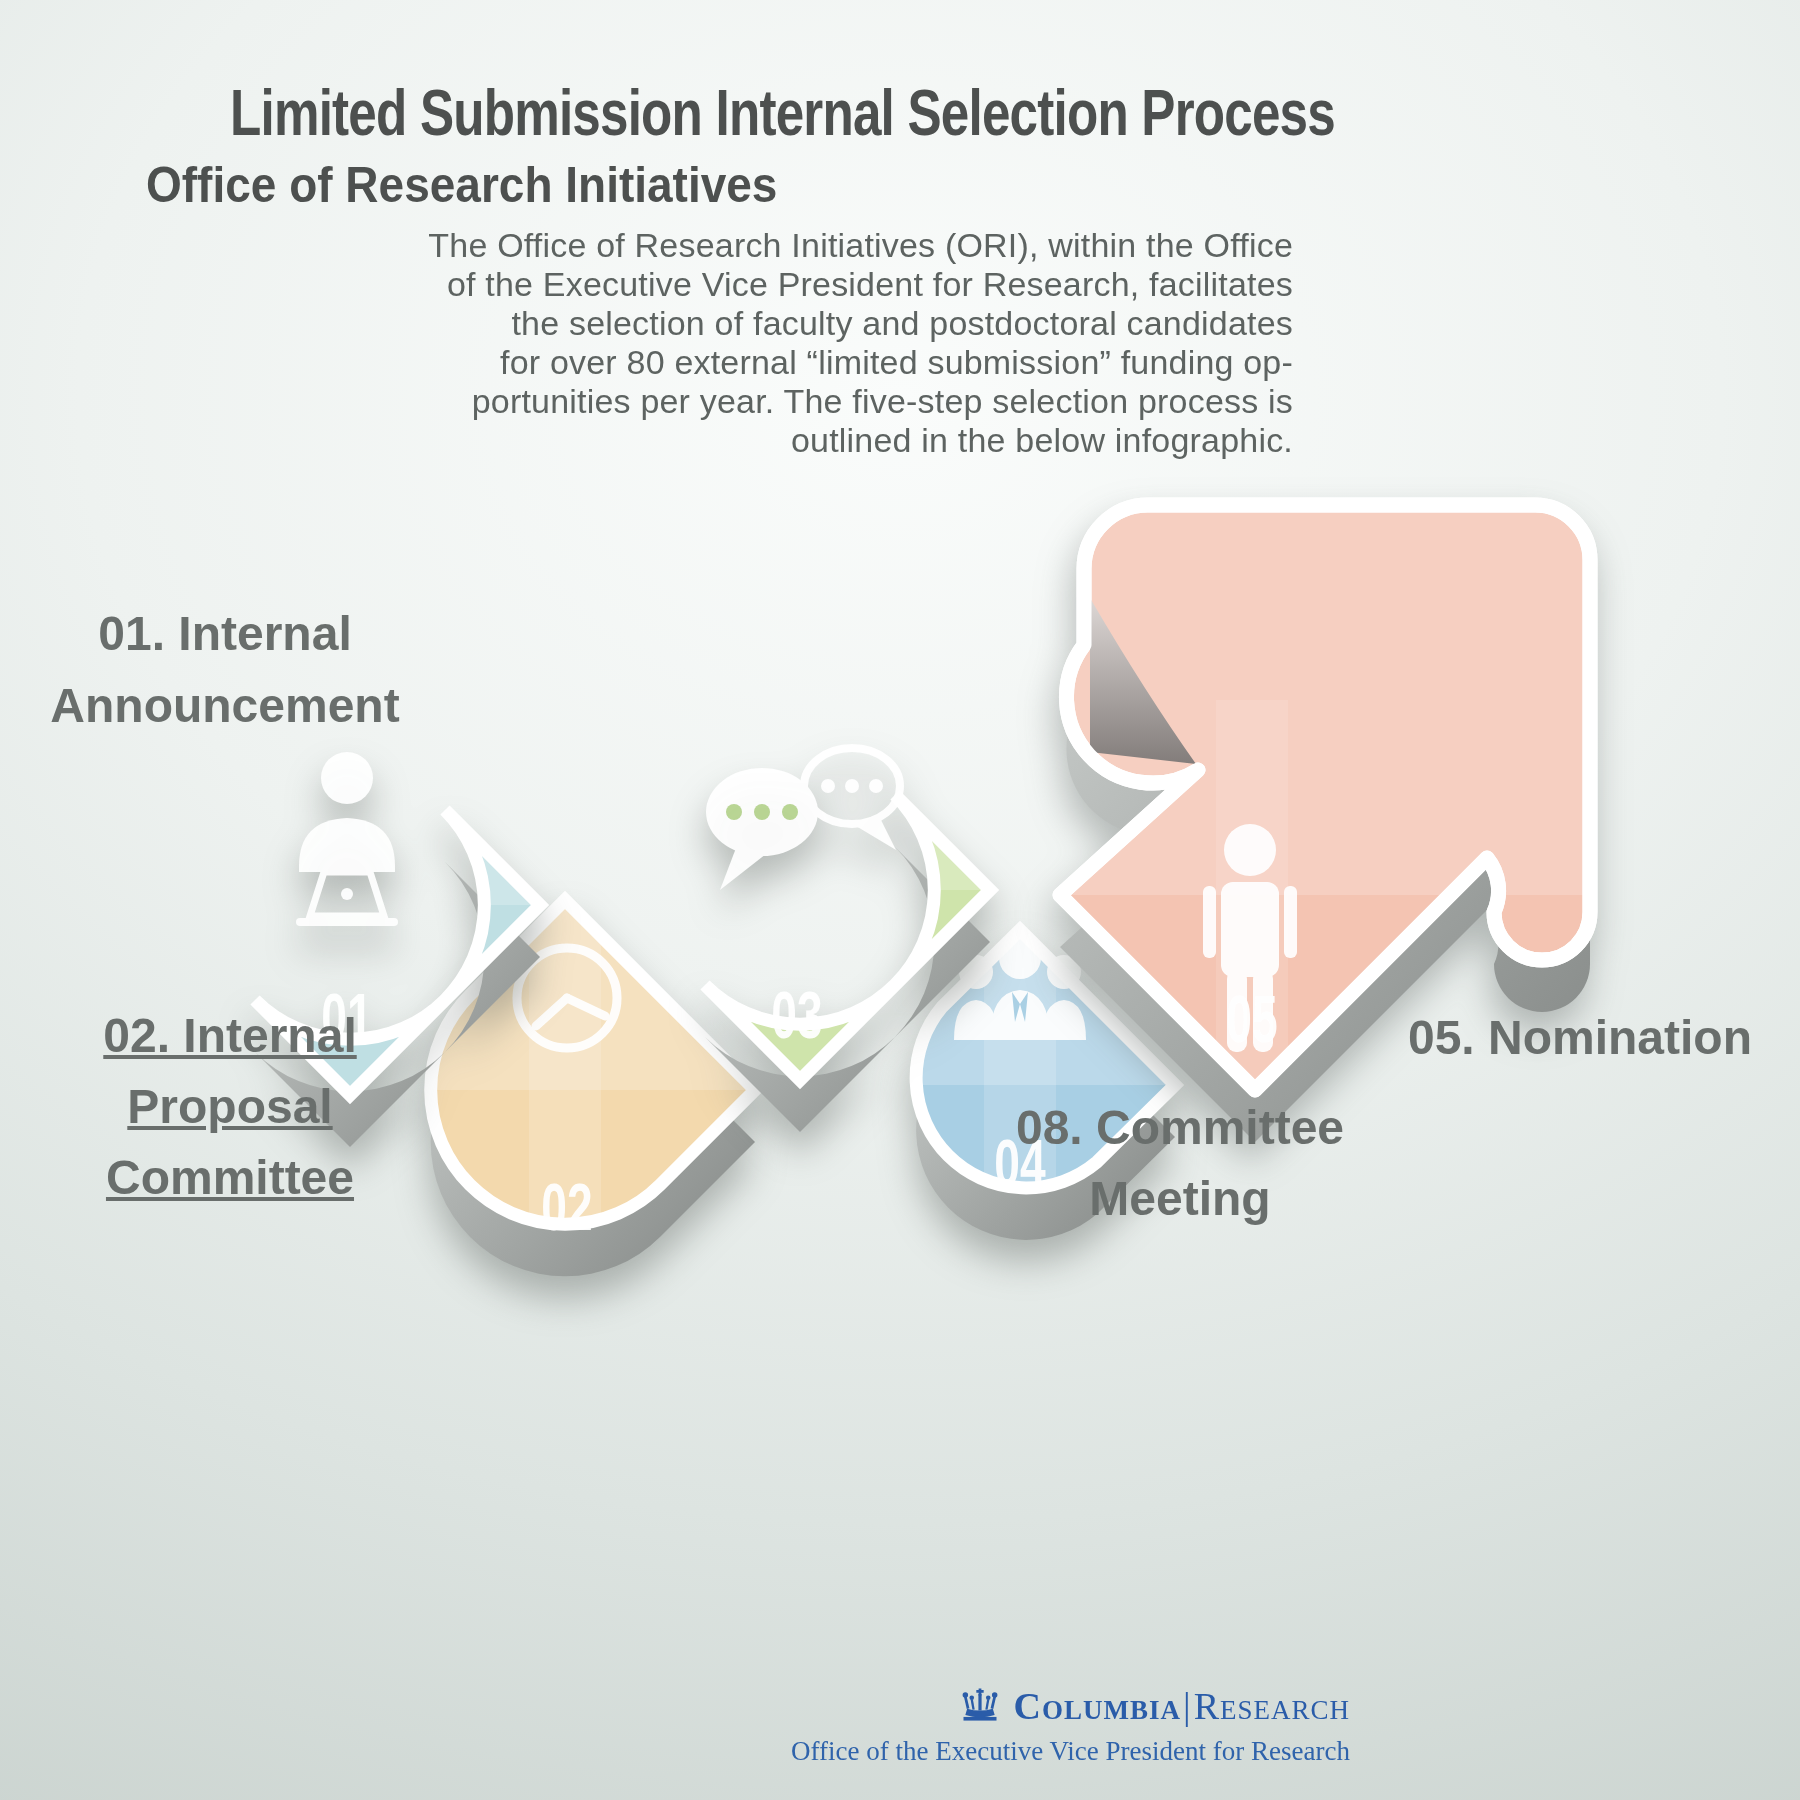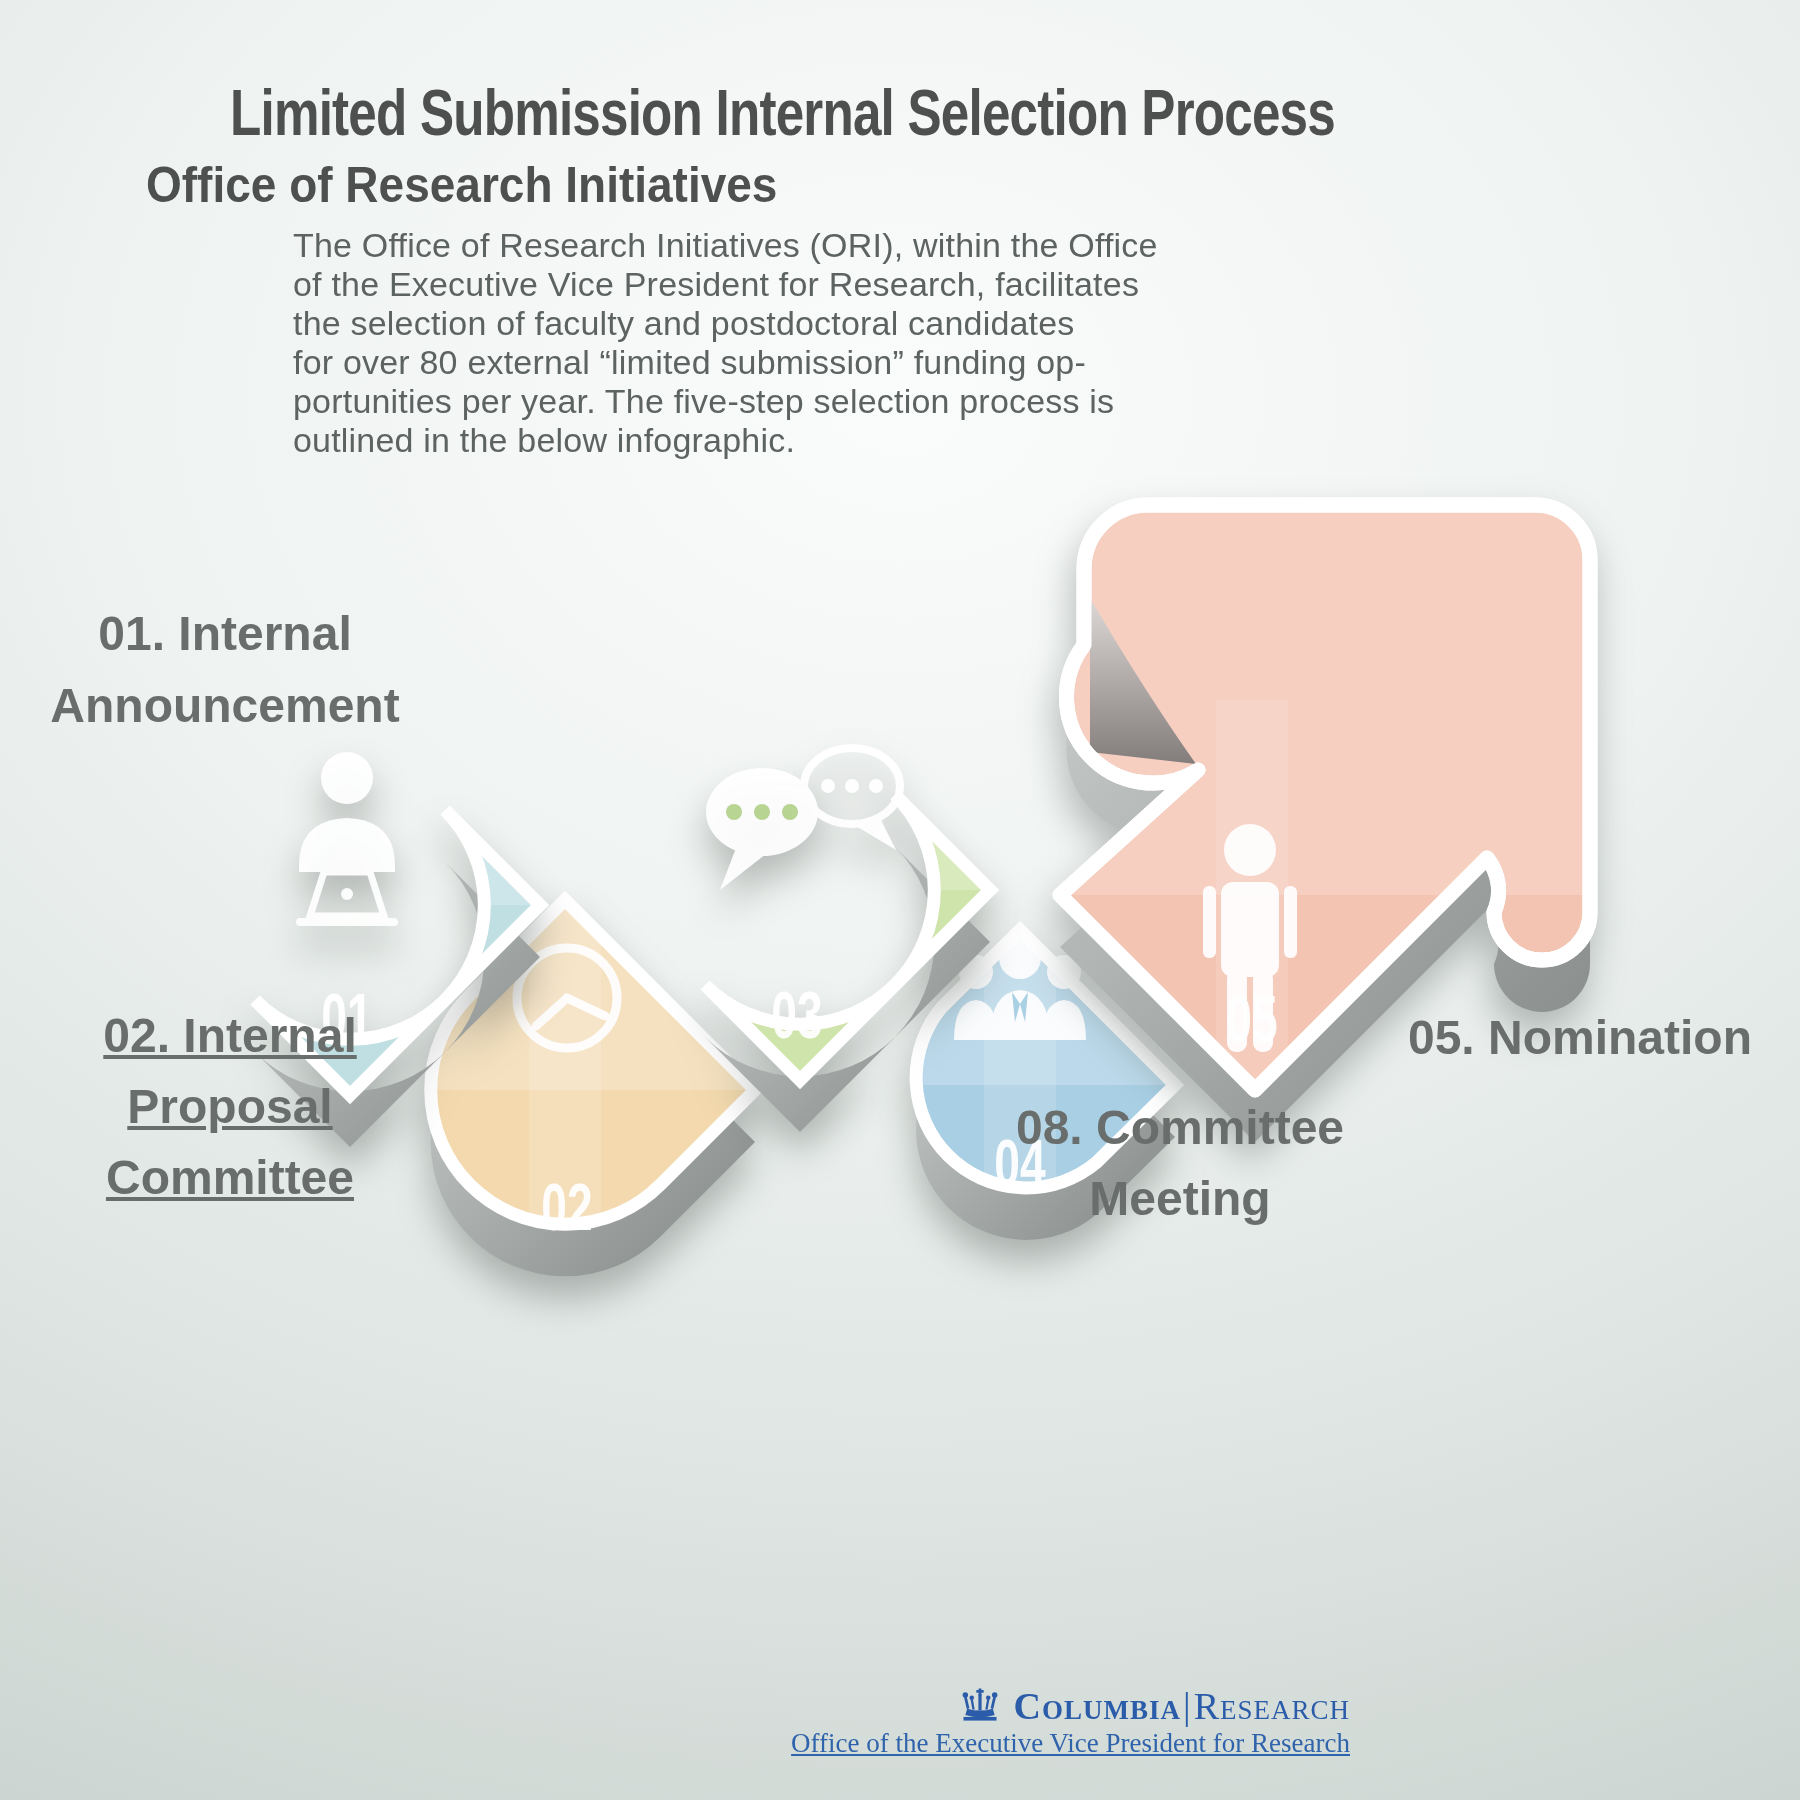--- a/index.html
+++ b/index.html
@@ -11,21 +11,21 @@
   .hdr{position:absolute;left:90px;top:76px;width:1400px;text-align:left;}
   .title{
     font-size:64px;font-weight:bold;color:#4d504f;margin:0;
     transform:scaleX(.80);letter-spacing:-1px;white-space:nowrap;
   }
   .subtitle{
     font-size:50px;font-weight:bold;color:#4d504f;margin:6px 0 0 0;
     transform:scaleX(.92);white-space:nowrap;
   }
   .para{
-    position:absolute;left:293px;top:226px;width:1000px;text-align:left;
+    position:absolute;left:293px;top:226px;width:1000px;text-align:right;
     font-size:34px;line-height:39px;color:#5d6361;font-weight:400;letter-spacing:.2px;
   }
   .steplabel{
     position:absolute;text-align:center;font-weight:bold;color:#696e6c;
     font-size:48px;line-height:72px;letter-spacing:0;
   }
   .lbl1{left:25px;top:598px;width:400px;}
   .lbl2{left:30px;top:1000px;width:400px;line-height:71px;text-decoration:underline;}
   .lbl3{left:830px;top:708px;width:375px;}
   .lbl4{left:985px;top:1092px;width:390px;line-height:71px;}
@@ -34,21 +34,21 @@
   .shape-sh{filter:drop-shadow(0 22px 18px rgba(90,98,94,.42));}
   .arrow-sh{filter:drop-shadow(-4px 20px 18px rgba(90,98,94,.40));}
   .num{font-family:"Liberation Sans",sans-serif;font-weight:bold;font-size:66px;fill:#ffffff;opacity:.95;}
   .footer{position:absolute;left:450px;top:1684px;width:900px;text-align:right;}
   .brand{
     font-family:"Liberation Serif", serif;font-size:38px;font-variant:small-caps;
     letter-spacing:1px;white-space:nowrap;
   }
   .brand .bar{font-weight:400;padding:0 2px;}
   .tagline{
-    font-family:"Liberation Serif", serif;font-size:27px;white-space:nowrap;text-decoration:underline;
+    font-family:"Liberation Serif", serif;font-size:27px;margin-top:8px;white-space:nowrap;
   }
   .crown{display:inline-block;vertical-align:-6px;margin-right:12px;}
 </style>
 </head>
 <body>
 
 <div id="canvas">
 
   <div class="hdr">
     <h1 class="title">Limited Submission Internal Selection Process</h1>

